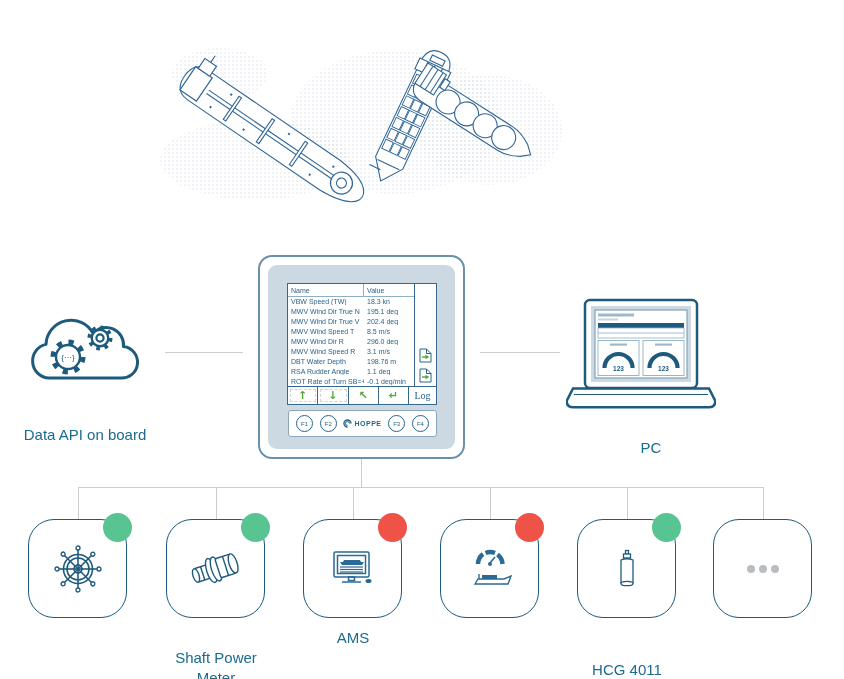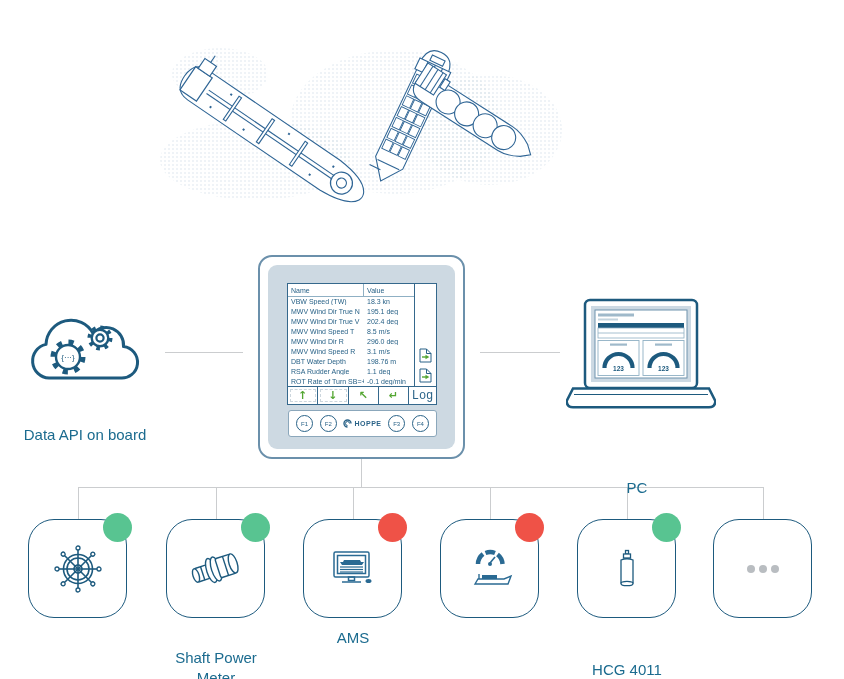--- a/index.html
+++ b/index.html
@@ -22,22 +22,22 @@
   .thead .c1{border-right:1px solid #8fb0c4;height:100%;display:flex;align-items:center;}
   .c1{width:76px;padding-left:3px;box-sizing:border-box;white-space:nowrap;overflow:hidden;}
   .c2{flex:1;padding-left:3px;white-space:nowrap;overflow:hidden;}
   .trow{flex:1;display:flex;align-items:center;}
   .side-col{flex:1;display:flex;flex-direction:column;justify-content:flex-end;align-items:center;
     gap:5px;padding-bottom:3px;}
   .nav-row{height:17px;border-top:1px solid #35688c;display:flex;flex:none;}
   .nav-cell{flex:1;border-right:1px solid #35688c;display:flex;align-items:center;justify-content:center;
     color:#55a733;font-size:11px;font-weight:bold;font-family:"DejaVu Sans",sans-serif;}
   .nav-cell.focus{outline:1px dashed #ccd6dd;outline-offset:-3px;}
-  .nav-cell.log{flex:0 0 27px;border-right:none;color:#2a6388;font-size:12px;font-weight:normal;
-    font-family:Liberation Mono, monospace;}
+  .nav-cell.log{flex:0 0 27px;border-right:none;color:#2a6388;font-size:10px;font-weight:normal;
+    font-family:Liberation Serif, serif;}
   .fkeys{position:absolute;left:20px;top:145px;width:149px;height:27px;background:#fff;
     border:1px solid #8ba7bb;border-radius:3px;box-sizing:border-box;display:flex;align-items:center;
     justify-content:space-between;padding:0 7px;}
   .fkey{width:15px;height:15px;border:1px solid #2a6388;border-radius:50%;color:#2a6388;font-size:6px;
     display:flex;align-items:center;justify-content:center;flex:none;}
   .brand{display:flex;align-items:center;gap:2px;color:#2a6388;}
   .brand-text{font-size:7px;font-weight:bold;letter-spacing:.5px;}
 
   
   .caption{position:absolute;color:#1b6b8f;font-size:15px;text-align:center;line-height:1.35;}
@@ -266,21 +266,21 @@
     </g>
     <g>
       <rect x="77" y="42.5" width="41" height="35" fill="#fff" stroke="#8fb0c4" stroke-width="0.9"></rect>
       <rect x="89" y="45.5" width="17" height="2.2" fill="#9fb9ca" stroke="none"></rect>
       <path d="M83.5,70 A14,14 0 0 1 111.5,70" fill="none" stroke="#1d5a7e" stroke-width="4.2"></path>
       <text x="97.5" y="72.5" text-anchor="middle" font-size="6.5" font-weight="bold" fill="#1d5a7e" font-family="Liberation Sans, sans-serif">123</text>
     </g>
     <path d="M7,90.5 L143,90.5 L149.3,103 Q149.3,109.3 143,109.3 L7,109.3 Q0.7,109.3 0.7,103 Z" fill="#fff" stroke="#1d5a7e" stroke-width="2.5"></path>
     <line x1="8" y1="96.5" x2="142" y2="96.5" stroke="#1d5a7e" stroke-width="1"></line>
   </svg>
-  <div class="caption" style="left:597px;top:438px;width:80px;margin-top:40px;">PC</div>
+  <div class="caption" style="left:611px;top:438px;width:80px;">PC</div>
 
   <div class="mod" style="left:28px;">
     <span class="dot green"></span>
     <svg width="50" height="50" viewBox="0 0 50 50" stroke="#1d5a7e" fill="none" stroke-width="1.6">
       <defs>
         <g id="spk">
           <line x1="25" y1="25" x2="25" y2="10.5"></line>
           <line x1="25" y1="10.5" x2="25" y2="5.5"></line>
           <circle cx="25" cy="4" r="2" fill="#fff" stroke-width="1.3"></circle>
         </g>

